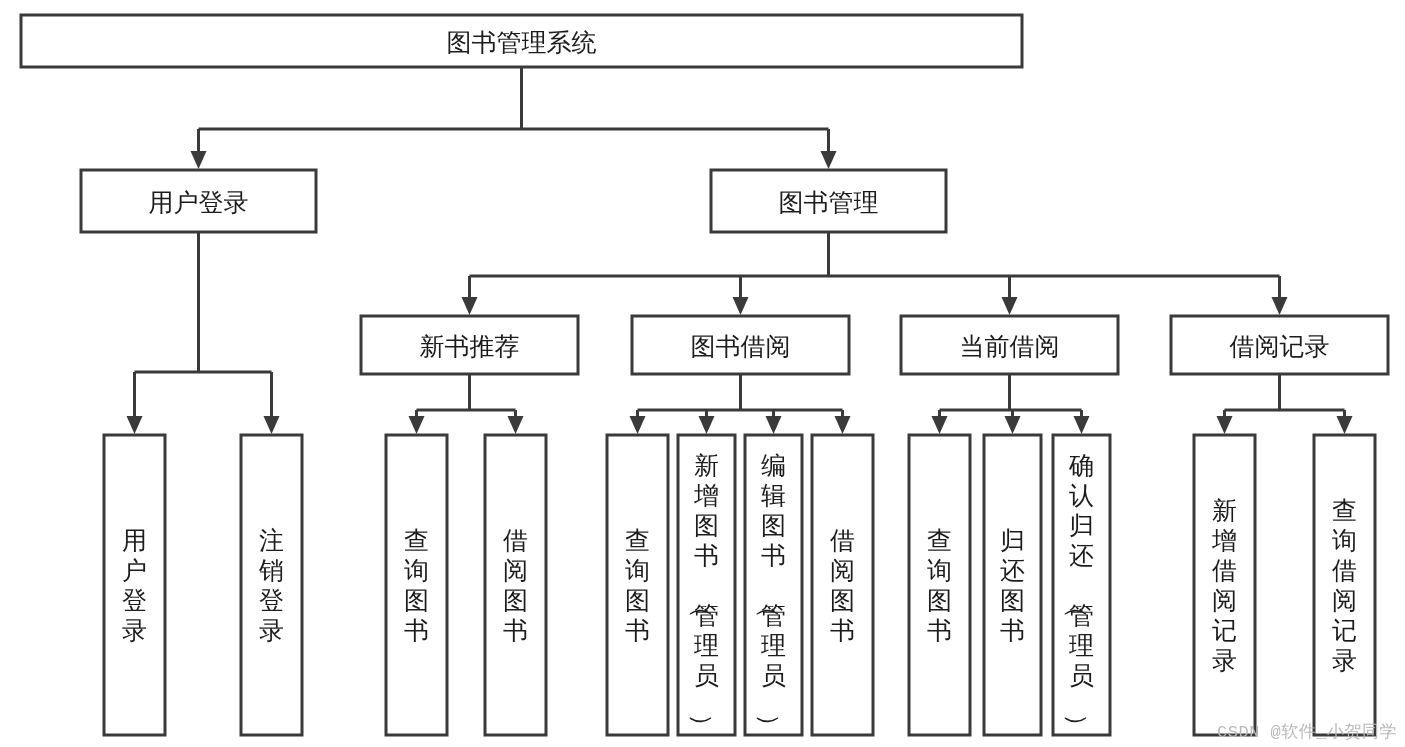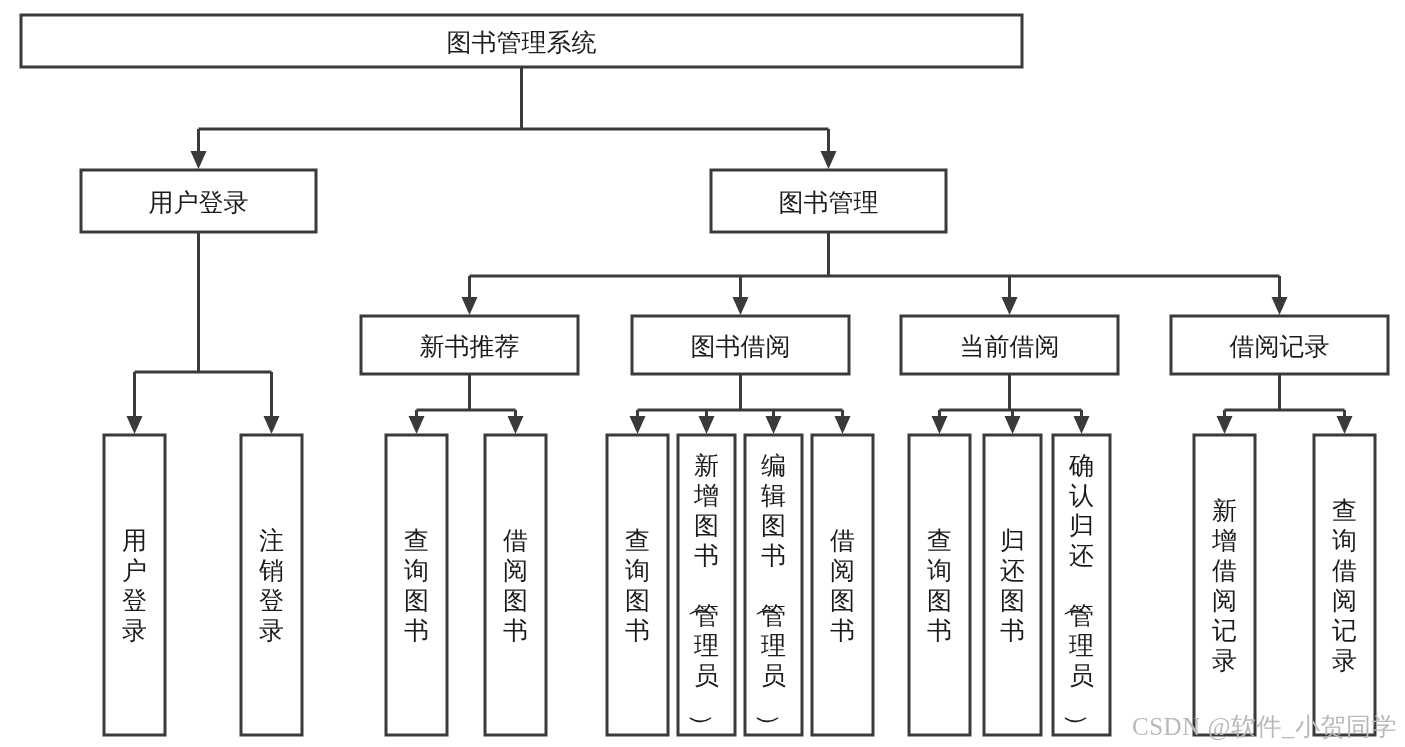--- a/index.html
+++ b/index.html
@@ -18,22 +18,22 @@
     font-family:"DejaVu Sans","Liberation Sans",sans-serif;
     fill:#1b1b1b;
     text-anchor:middle;
     dominant-baseline:central;
   }
   .node-label.h{font-size:25px;}
   .node-label.v{font-size:25px;}
   .watermark{
     position:absolute;
     right:8px;bottom:4px;
-    font-family:Liberation Serif, serif;
-    font-size:25px;
+    font-family:Liberation Mono, monospace;
+    font-size:17px;
     color:#b9b9b9;
     white-space:nowrap;
     letter-spacing:0.5px;
     pointer-events:none;
   }
 </style>
 </head>
 <body>
 
 <div id="diagram-root">

